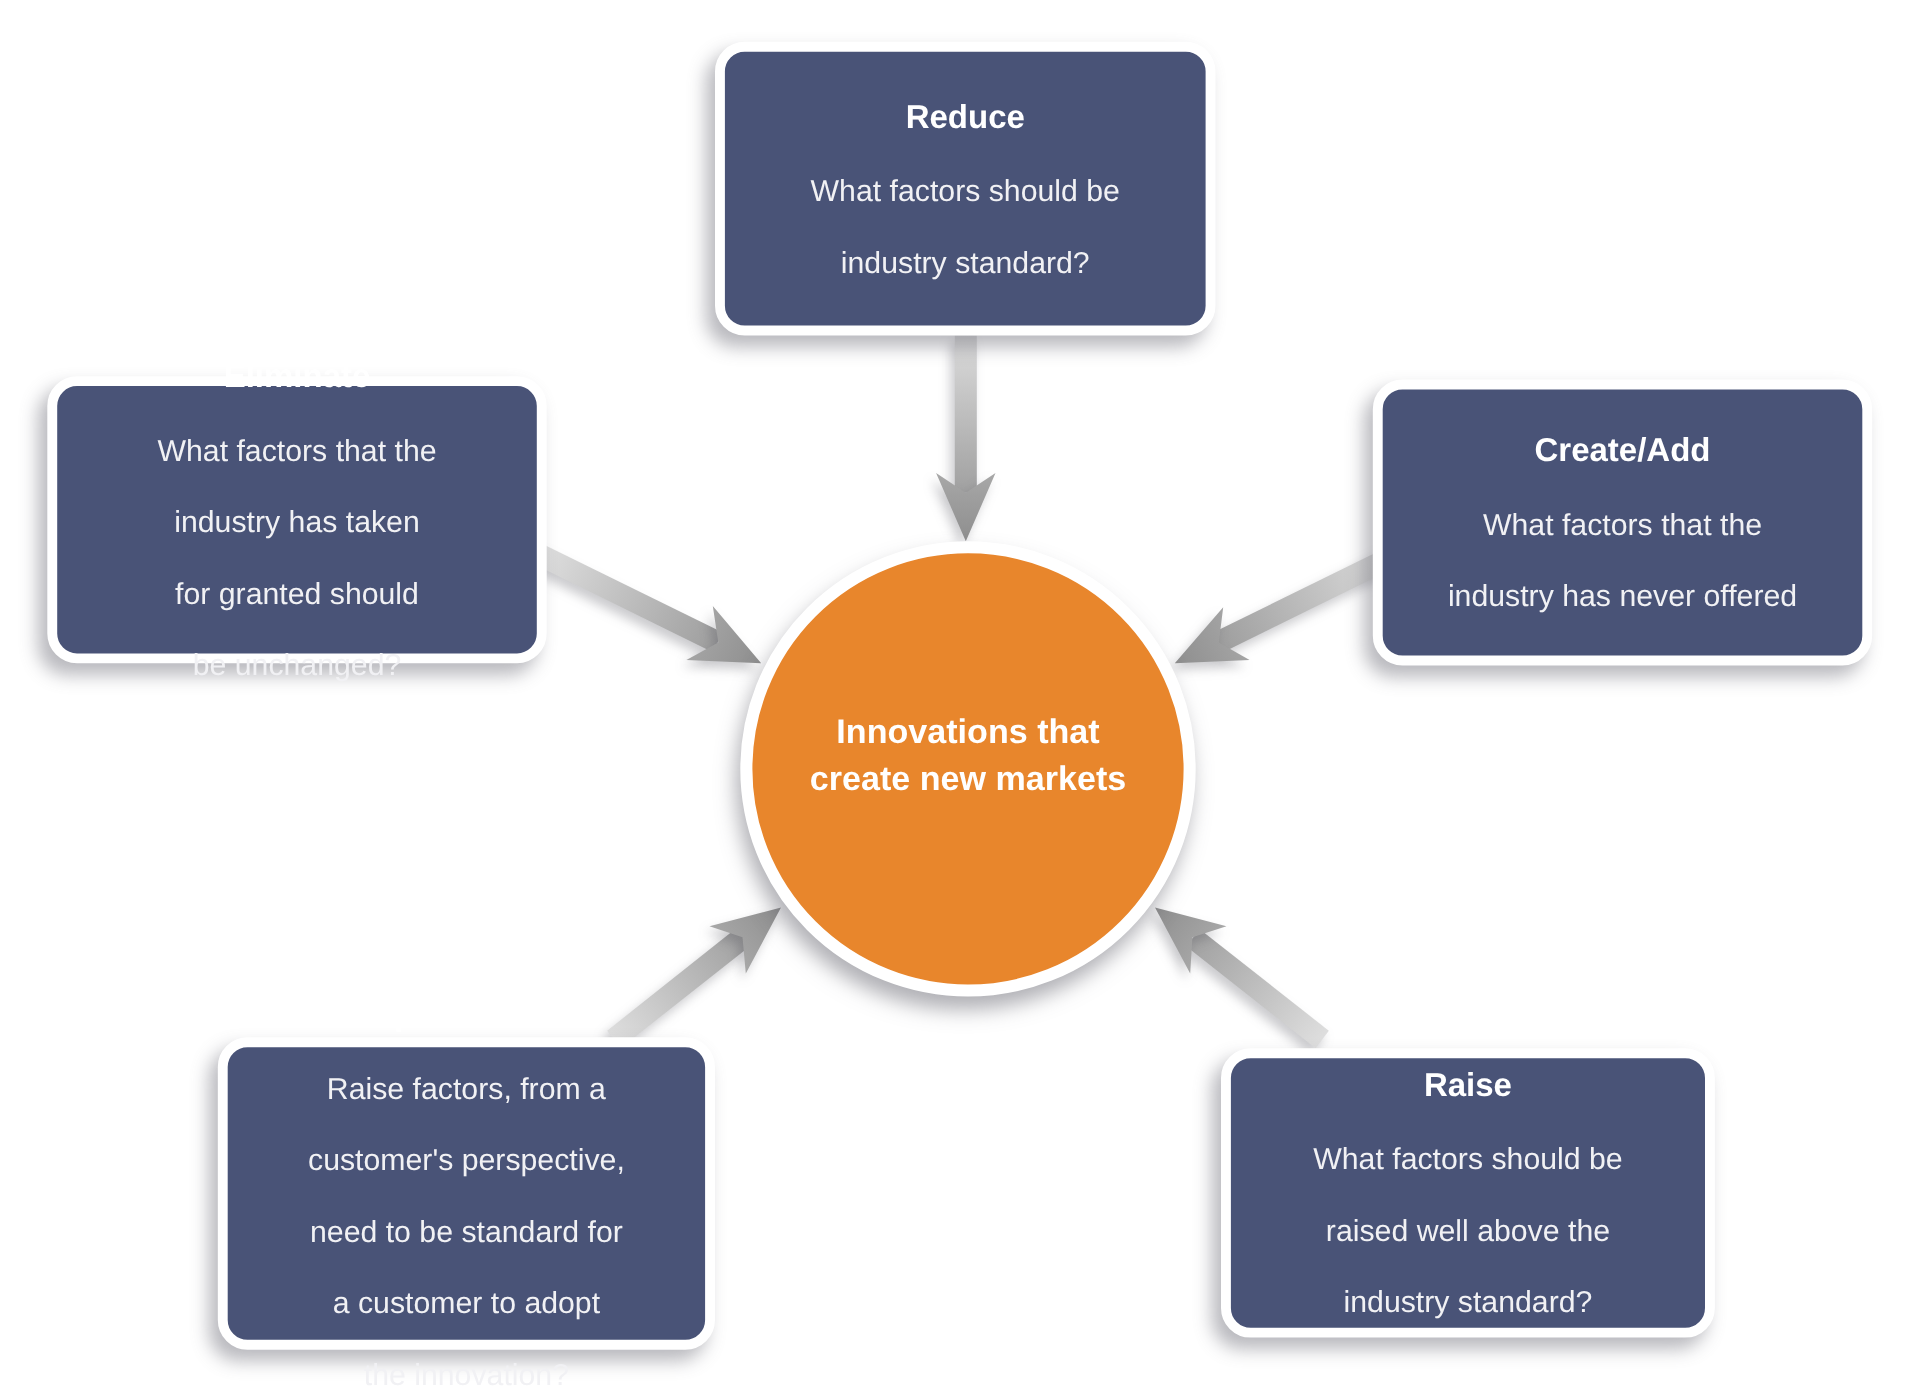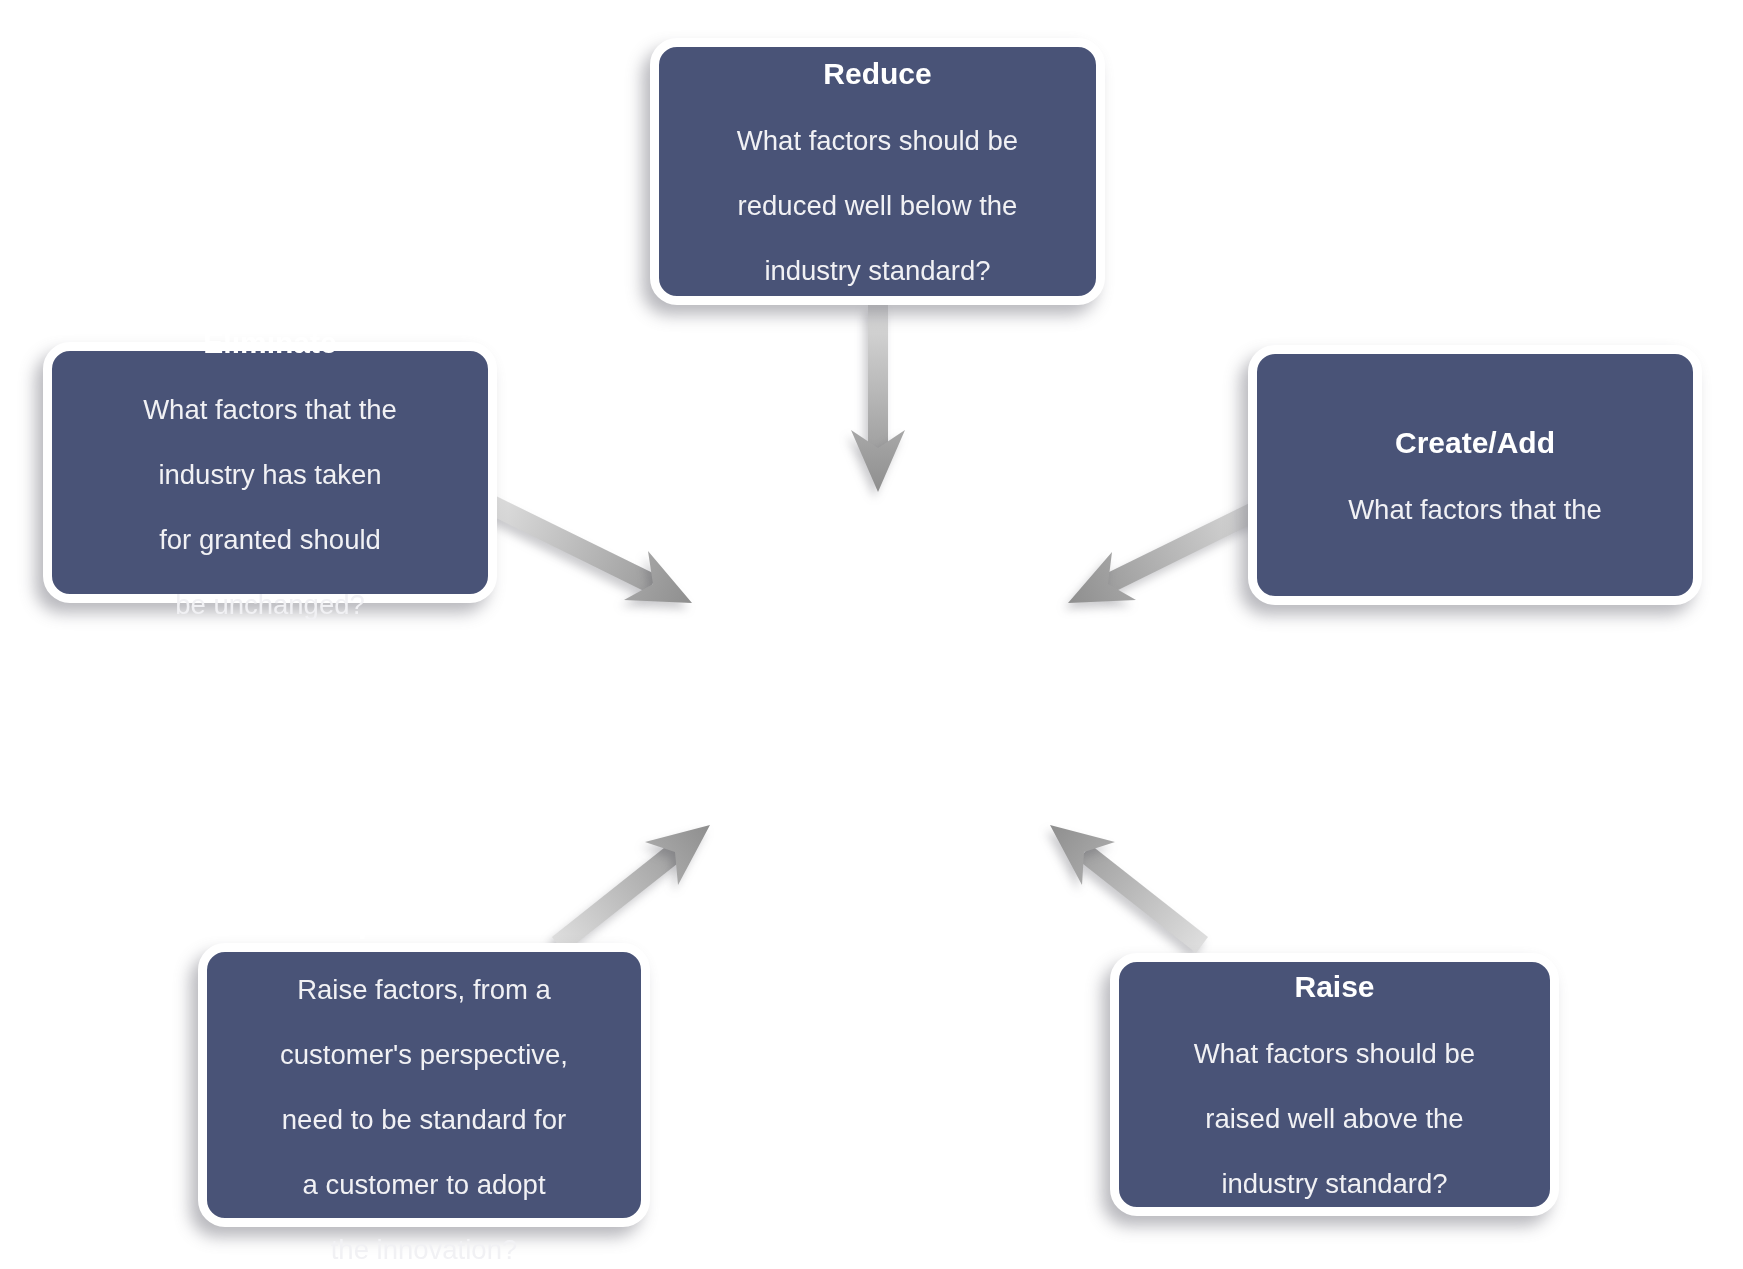--- a/index.html
+++ b/index.html
@@ -129,47 +129,51 @@
     </g>
     <g fill="url(#g5)">
       <polygon points="1196,953 1208,937 1091,845 1078,860"></polygon>
       <polygon points="1050,825 1082,885 1084,852 1115,842"></polygon>
     </g>
   </svg>
 
   <div class="box reduce">
     <div class="title">Reduce</div>
     <div class="line">What factors should be</div>
-    <div class="line">reduced well below the</div>
     <div class="line">industry standard?</div>
   </div>
 
   <div class="box eliminate">
     <div class="title">Eliminate</div>
     <div class="line">What factors that the</div>
     <div class="line">industry has taken</div>
     <div class="line">for granted should</div>
     <div class="line">be unchanged?</div>
   </div>
 
   <div class="box create-add">
     <div class="title">Create/Add</div>
     <div class="line">What factors that the</div>
+    <div class="line">industry has never offered</div>
   </div>
 
   <div class="box kept-same">
     <div class="title">Kept the Same</div>
     <div class="line">Raise factors, from a</div>
     <div class="line">customer's perspective,</div>
     <div class="line">need to be standard for</div>
     <div class="line">a customer to adopt</div>
     <div class="line">the innovation?</div>
   </div>
 
   <div class="box raise">
     <div class="title">Raise</div>
     <div class="line">What factors should be</div>
     <div class="line">raised well above the</div>
     <div class="line">industry standard?</div>
   </div>
 
+  <div class="circle">
+    <div class="cline">Innovations that</div>
+    <div class="cline">create new markets</div>
+  </div>
 
 </div>
 
 </body></html>

